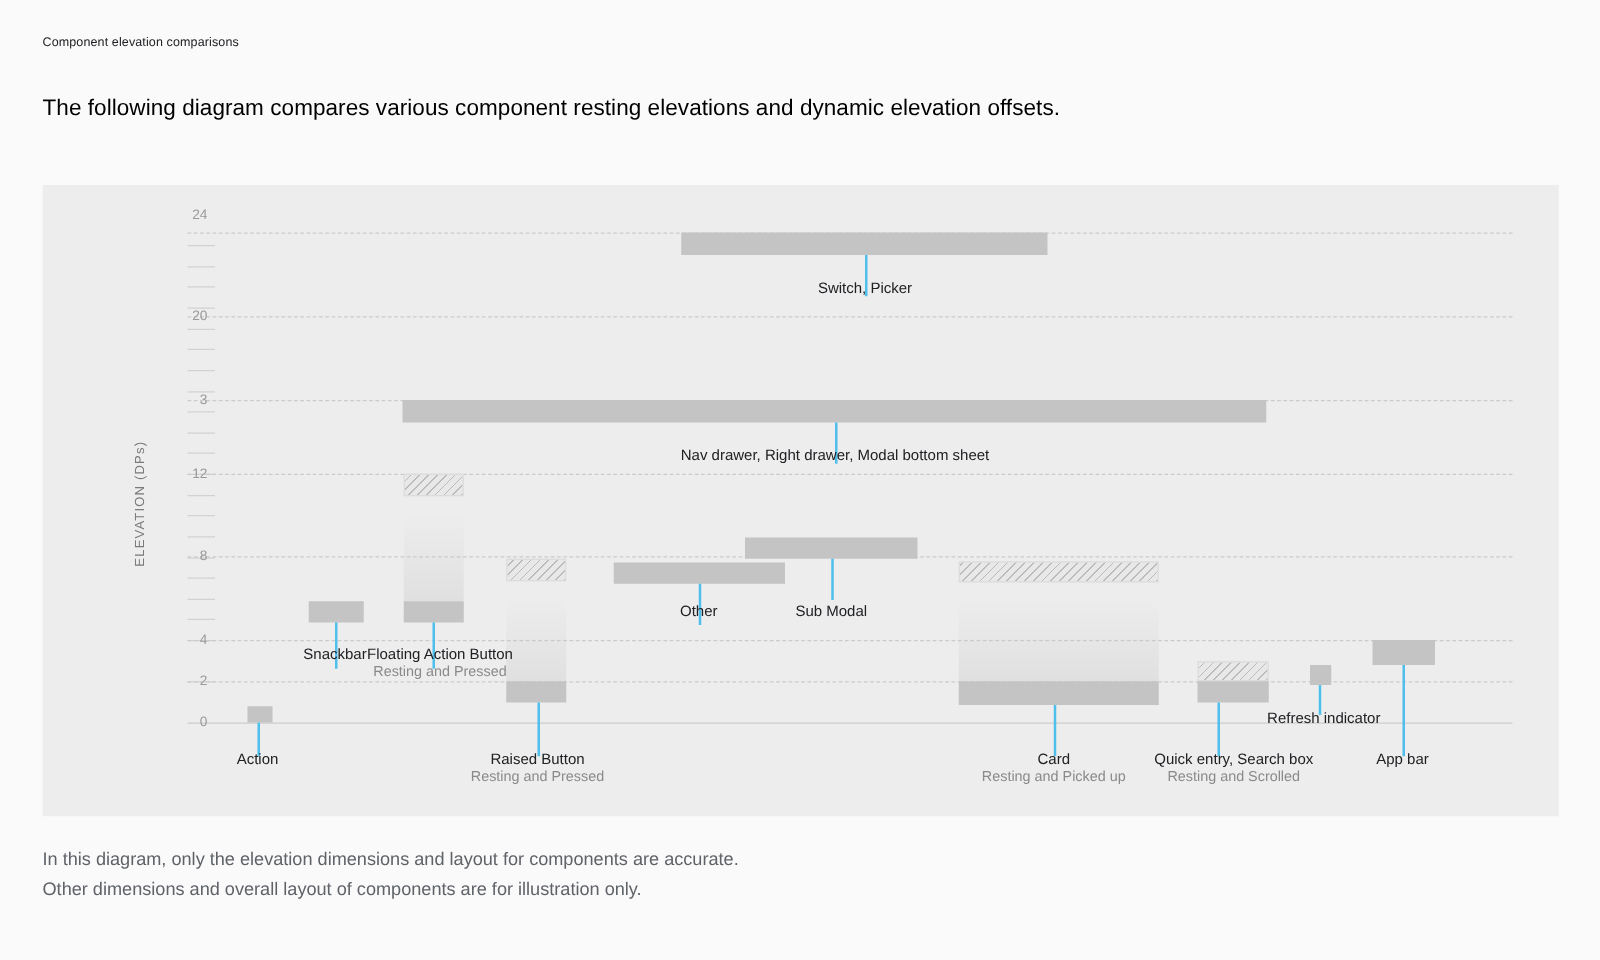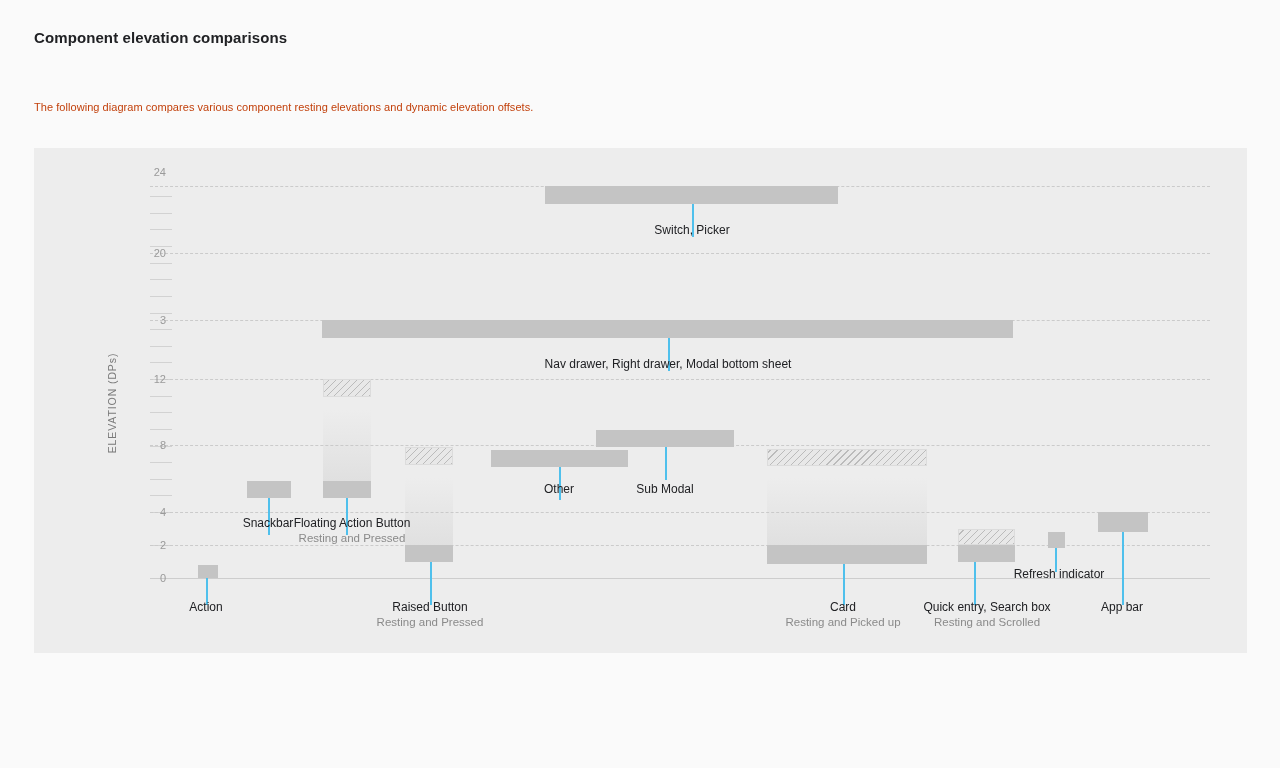--- a/index.html
+++ b/index.html
@@ -14,30 +14,30 @@
     position: relative;
     width: 1280px; height: 768px;
     background: #fafafa;
     overflow: hidden;
   }
 
   
   .page-title {
     position: absolute;
     left: 34px; top: 29px;
-    font-size: 15px;
-    font-weight: 700;
+    font-size: 10px;
+    font-weight: 400;
     color: #202124;
     letter-spacing: 0.1px;
   }
   .page-intro {
     position: absolute;
-    left: 34px; top: 101px;
-    font-size: 11px;
-    color: #c2410c;
+    left: 34px; top: 76px;
+    font-size: 18px;
+    color: #000000;
     letter-spacing: 0.05px;
   }
   .page-footnote {
     position: absolute;
     left: 34px; top: 676px;
     width: 580px;
     font-size: 14.5px;
     line-height: 24px;
     color: #5f6368;
   }
@@ -290,14 +290,15 @@
         <span class="lbl">Refresh indicator</span>
       </div>
 
       <div class="callout" style="left:1088px; top:452px">
         <span class="lbl">App bar</span>
       </div>
 
     </div>
   </div>
 
+  <div class="page-footnote">In this diagram, only the elevation dimensions and layout for components are accurate. Other dimensions and overall layout of components are for illustration only.</div>
 
 </div>
 
 </body></html>

